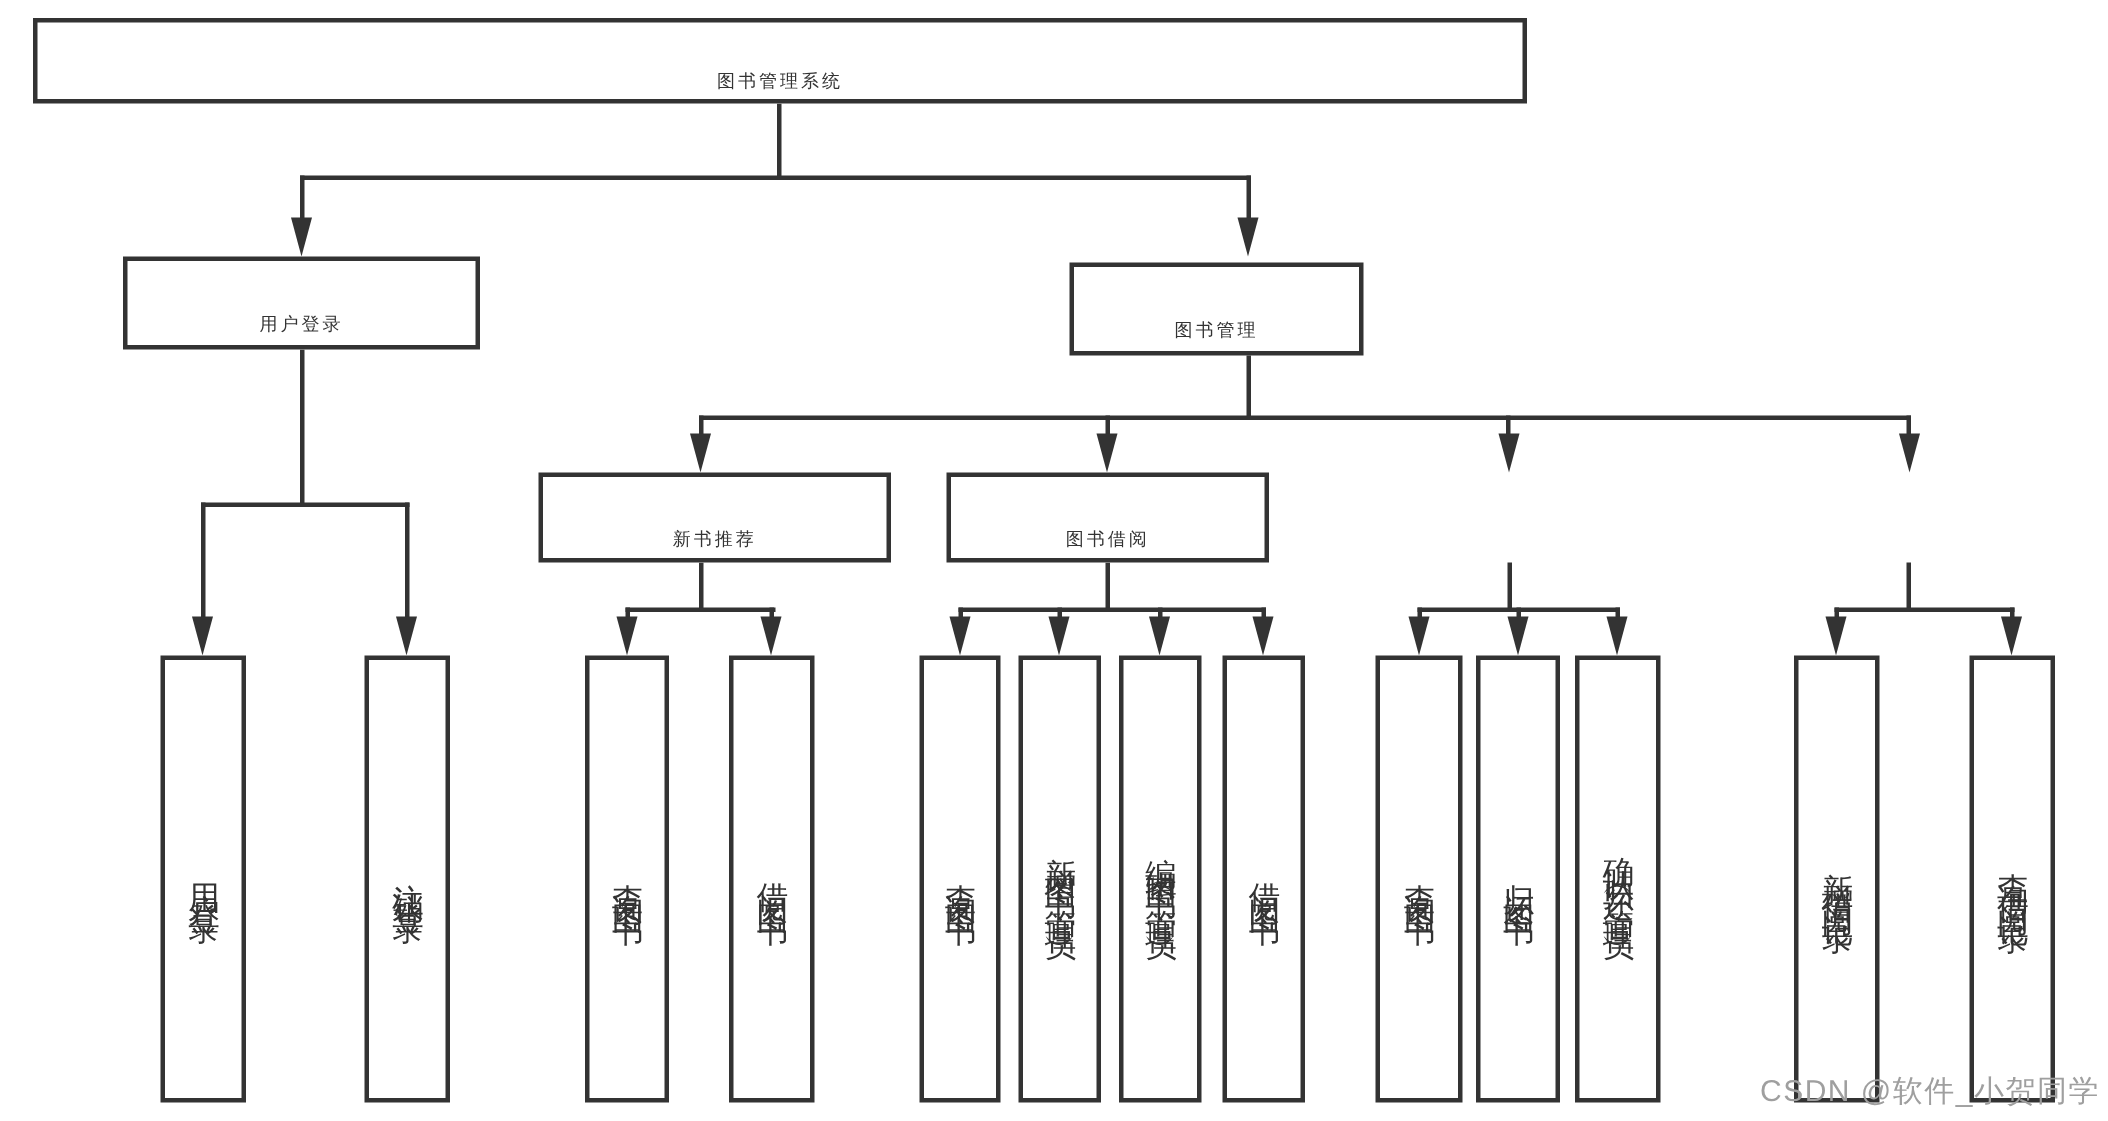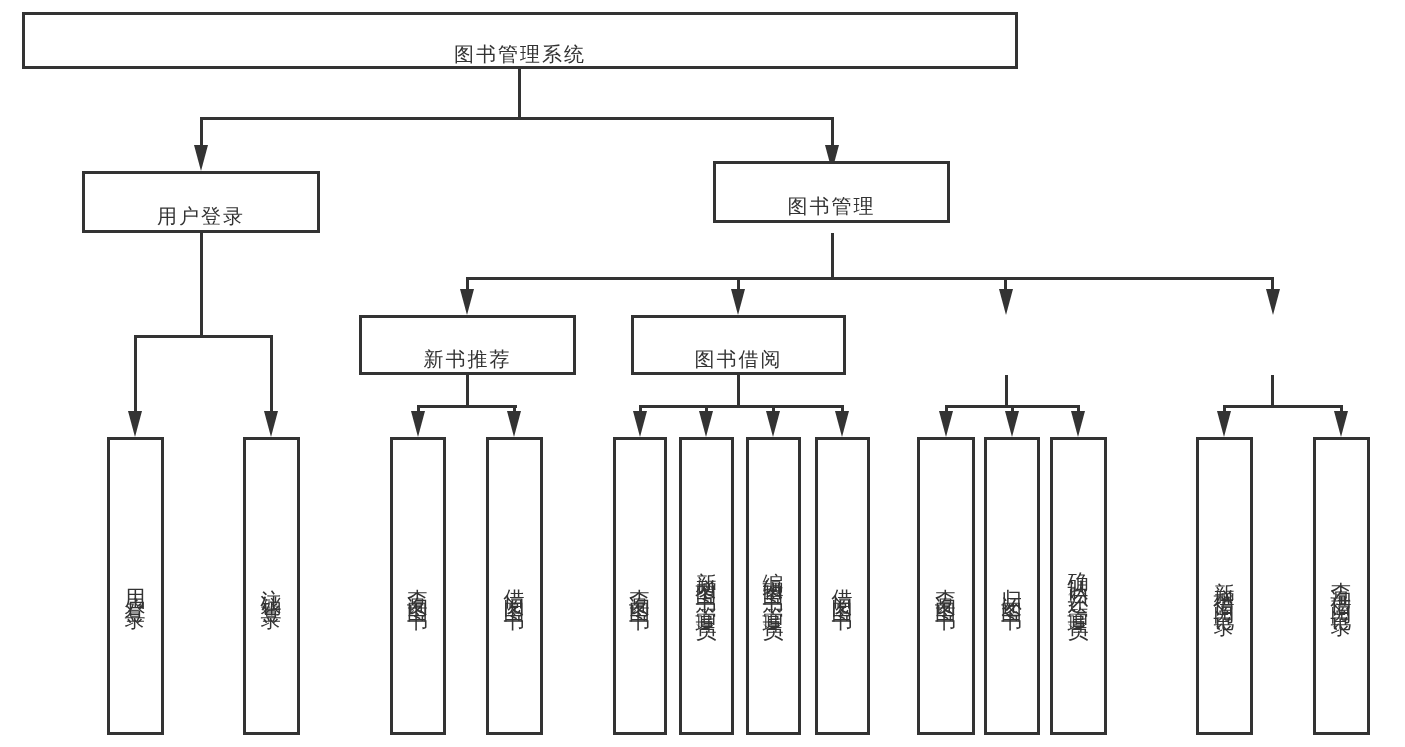--- a/index.html
+++ b/index.html
@@ -4,21 +4,21 @@
 <style>
   html,body{margin:0;padding:0;background:#fff;}
   .canvas{
     position:relative;width:1405px;height:747px;background:#fff;overflow:hidden;
     font-family:"Liberation Sans","DejaVu Sans",sans-serif;color:#333;
   }
   .node{
     position:absolute;box-sizing:border-box;border:3px solid #333;background:#fff;
     display:flex;align-items:center;justify-content:center;z-index:2;
   }
-  .hnode span{font-size:20px;letter-spacing:2px;white-space:nowrap;margin-top:28px;}
+  .hnode span{font-size:12px;letter-spacing:2px;white-space:nowrap;margin-top:28px;}
   .vnode span{
     writing-mode:vertical-rl;text-orientation:mixed;
     font-size:21px;letter-spacing:7px;line-height:1;white-space:nowrap;
   }
   .vline{position:absolute;width:3px;background:#333;z-index:1;}
   .hline{position:absolute;height:3px;background:#333;z-index:1;}
   .arrow{
     position:absolute;width:0;height:0;z-index:1;
     border-left:7px solid transparent;border-right:7px solid transparent;
     border-top:26px solid #333;
@@ -92,25 +92,25 @@
   <div class="vline" style="left:1340px;top:405px;height:10px;"></div>
   <div class="arrow" style="left:1334px;top:411px;"></div>
 
   <div class="node hnode" style="left:22px;top:12px;width:996px;height:57px;">
     <span>图书管理系统</span>
   </div>
 
   <div class="node hnode" style="left:82px;top:171px;width:238px;height:62px;">
     <span>用户登录</span>
   </div>
-  <div class="node hnode" style="left:713px;top:161px;width:237px;height:62px;">
+  <div class="node hnode" style="left:713px;top:175px;width:196px;height:62px;">
     <span>图书管理</span>
   </div>
 
-  <div class="node hnode" style="left:359px;top:315px;width:217px;height:60px;font-family:Liberation Mono, monospace;">
+  <div class="node hnode" style="left:359px;top:315px;width:235px;height:60px;font-family:Liberation Mono, monospace;">
     <span>新书推荐</span>
   </div>
   <div class="node hnode" style="left:631px;top:315px;width:215px;height:60px;">
     <span>图书借阅</span>
   </div>
 
   <div class="node vnode" style="left:107px;top:437px;width:57px;height:298px;">
     <span>用户登录</span>
   </div>
   <div class="node vnode" style="left:243px;top:437px;width:57px;height:298px;">
@@ -147,14 +147,15 @@
     <span>确认归还（管理员）</span>
   </div>
 
   <div class="node vnode" style="left:1196px;top:437px;width:57px;height:298px;">
     <span>新增借阅记录</span>
   </div>
   <div class="node vnode" style="left:1313px;top:437px;width:57px;height:298px;">
     <span>查询借阅记录</span>
   </div>
 
+  <div class="watermark">CSDN @软件_小贺同学</div>
 
 </div>
 
 </body></html>

